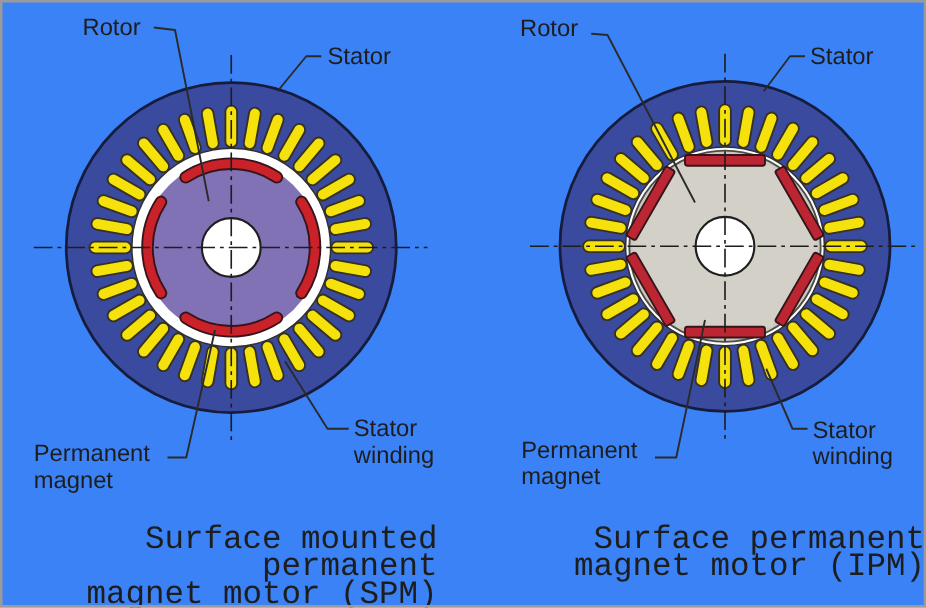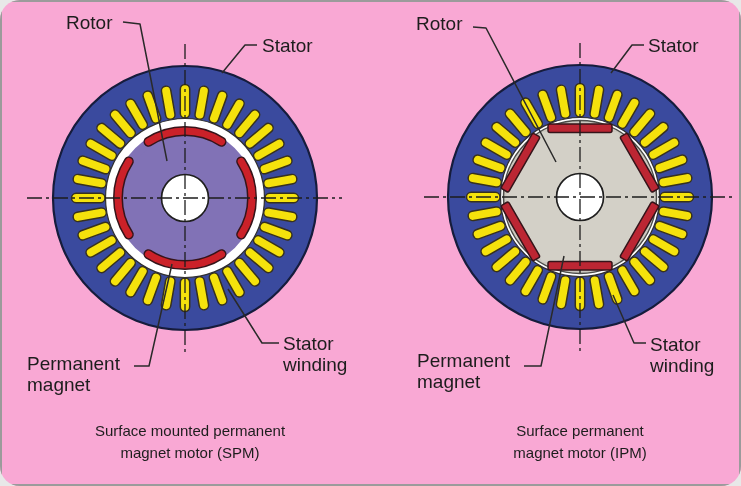--- a/index.html
+++ b/index.html
@@ -1,28 +1,28 @@
 <!DOCTYPE html>
 <html><head>
 <meta charset="utf-8">
 <style>
   html,body{margin:0;padding:0;background:#e8e8e8;}
   .figure{
-    position:relative;width:741px;height:486px;background:#f9a8d4;
-    font-family:"Liberation Sans",sans-serif;overflow:hidden;border-radius:20px;
+    position:relative;width:741px;height:486px;background:#3b82f6;
+    font-family:"Liberation Sans",sans-serif;overflow:hidden;
   }
   .figure svg{position:absolute;left:0;top:0;}
   .frame{position:absolute;inset:0;border:2px solid #9b9b9b;pointer-events:none;}
   .lbl{
     position:absolute;font-size:19px;line-height:21px;color:#1d1d1d;
     white-space:pre-line;
   }
   .caption{
-    position:absolute;width:320px;font-size:15px;line-height:22px;color:#1d1d1d;
-    text-align:center;white-space:pre-line;
+    position:absolute;width:320px;font-size:26px;line-height:22px;color:#1d1d1d;
+    text-align:right;white-space:pre-line;font-family:Liberation Mono, monospace;
   }
 </style>
 </head>
 <body>
 
 <div class="figure">
 
   <svg id="motor-svg" width="741" height="486" viewBox="0 0 741 486">
       <g>
         <circle cx="185" cy="198" r="132" fill="#3a4a9e" stroke="#161c3c" stroke-width="2.2"></circle>

